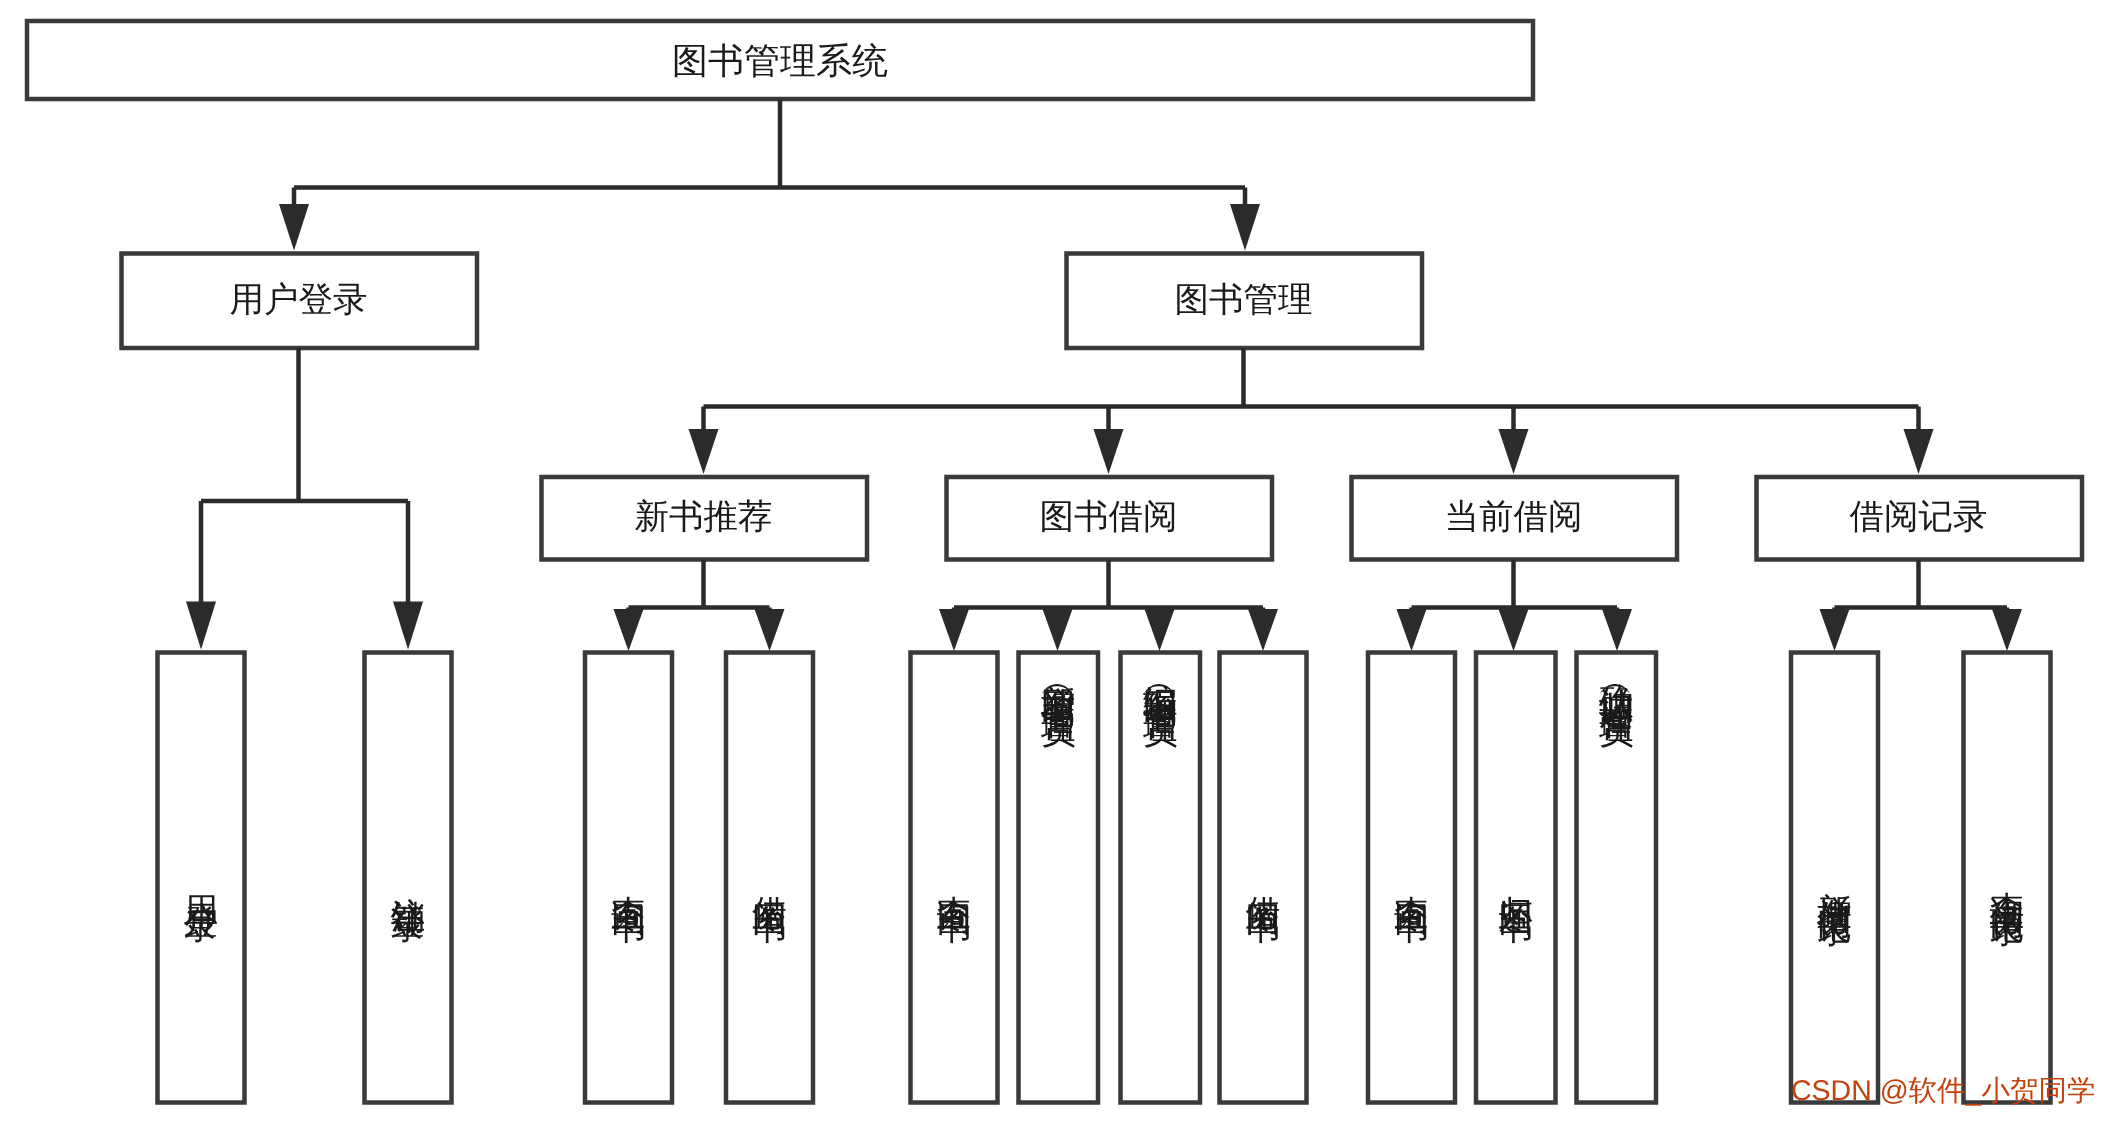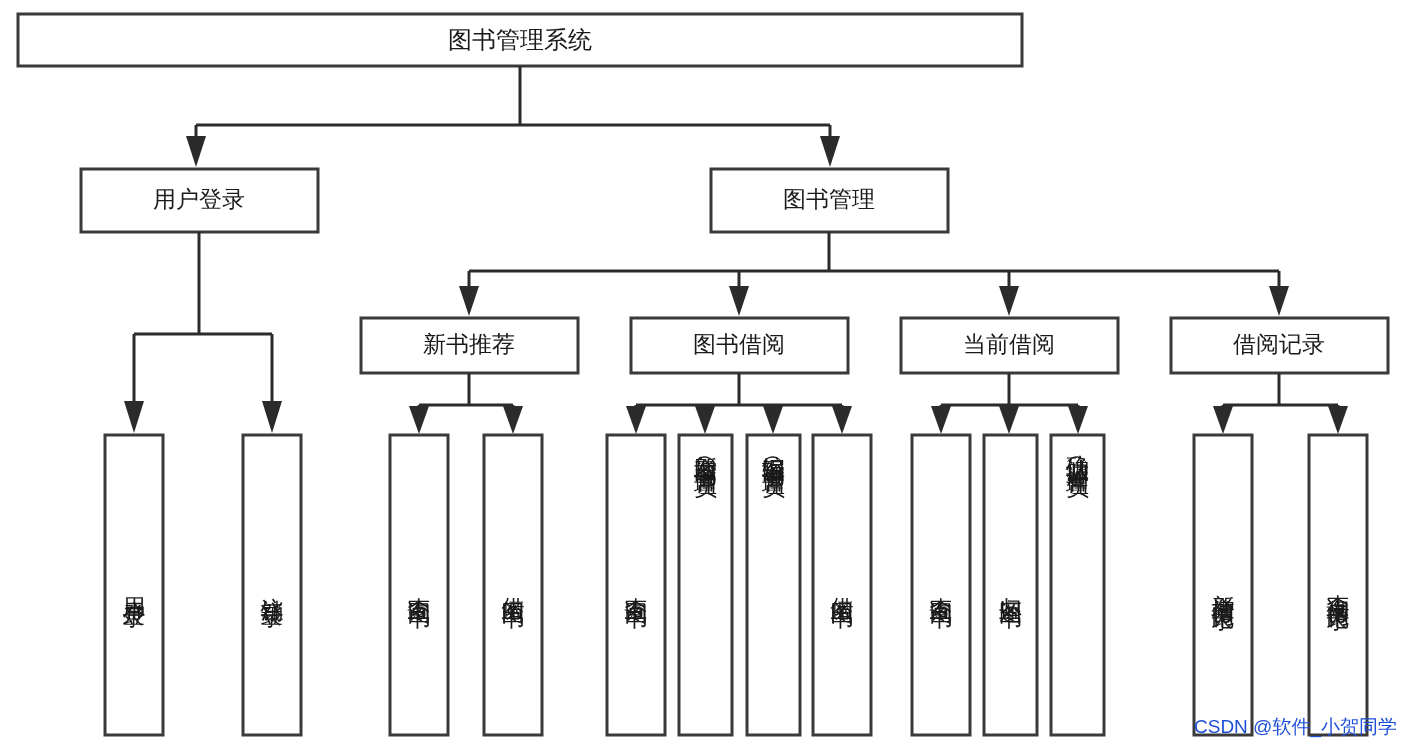--- a/index.html
+++ b/index.html
@@ -72,21 +72,21 @@
     text-orientation: upright;
     letter-spacing: 3px;
     line-height: 1;
     white-space: nowrap;
     text-align: center;
   }
   .watermark {
     position: absolute;
     font-family: "Liberation Sans", "DejaVu Sans", sans-serif;
     font-size: 19px;
-    color: #1d4ed8;
+    color: #c2410c;
     white-space: nowrap;
     pointer-events: none;
   }
 </style>
 </head>
 <body>
 
 <div id="diagram-root">
 
   <svg class="flow" viewBox="0 0 1405 747" xmlns="http://www.w3.org/2000/svg">

